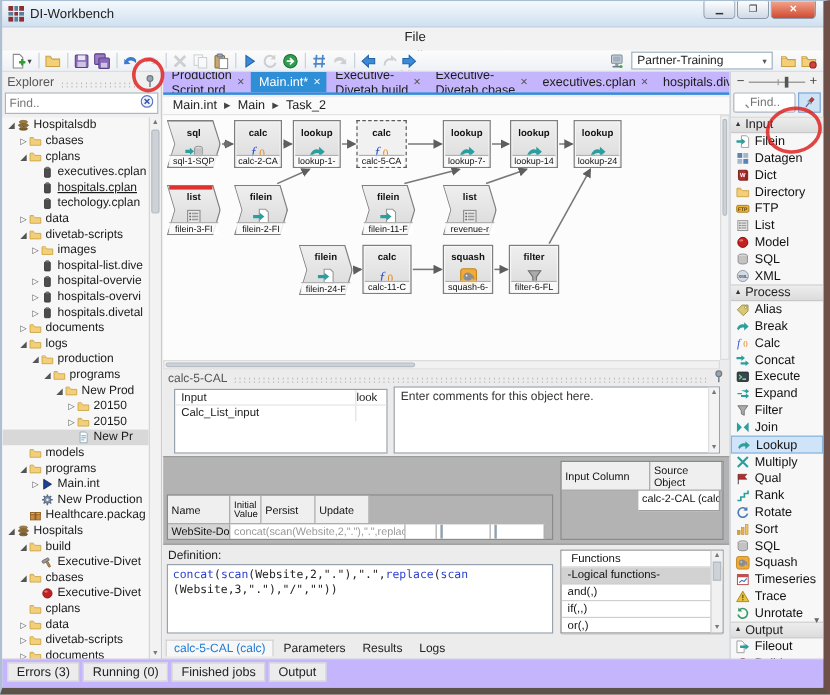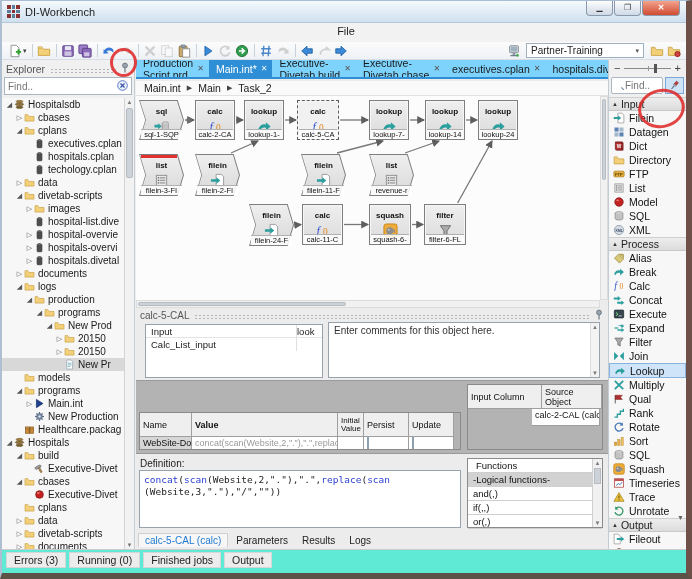--- a/index.html
+++ b/index.html
@@ -67,21 +67,21 @@
   .texp { width:9px; flex:0 0 9px; font-size:7px; color:#555; text-align:center; }
   .ticon { width:12px; flex:0 0 12px; margin-right:2px; }
   .ticon svg { width:11px; height:11px; display:block; }
   .vscroll { position:absolute; top:38px; right:0; width:10px; bottom:0; background:#f2f2f2;
     border-left:1px solid #d5d5d5; font-size:6px; color:#777; text-align:center; }
   .vscroll .thumb { position:absolute; left:1px; right:1px; background:#cdd2d9;
     border:1px solid #b6bcc4; border-radius:2px; }
   .sarr { position:absolute; left:0; right:0; }
 
   
-  #tabbar { position:absolute; left:0; right:0; top:0; height:19px; background:#7dd3fc;
+  #tabbar { position:absolute; left:0; right:0; top:0; height:19px; background:#c4b5fd;
     border-bottom:2px solid #2f8fd6; display:flex; font-size:10.5px; align-items:stretch; overflow:hidden; }
   .tab { display:flex; align-items:center; gap:4px; padding:0 5px 0 7px; color:#1a1a1a; }
   .tab .x { font-size:8px; color:#555; }
   .tab.active { background:#2f8fd6; color:#fff; }
   .tab.active .x { color:#eaf5ff; }
 
   #breadcrumb { position:absolute; left:0; right:0; top:21px; height:15px; background:#fafafa;
     border-bottom:1px solid #e2e2e2; display:flex; align-items:center; font-size:10.5px; color:#222; padding-left:8px; }
   .bc-sep { font-size:7px; color:#444; margin:0 6px; }
 
@@ -175,21 +175,21 @@
   .psec { height:14px; background:linear-gradient(#ededed,#dcdcdc); border-top:1px solid #cncn;
     border-top:1px solid #cfcfcf; border-bottom:1px solid #c8c8c8; display:flex; align-items:center;
     padding-left:3px; gap:3px; color:#222; }
   .psec .tri { font-size:6px; color:#333; }
   .pitem { height:14px; display:flex; align-items:center; gap:4px; padding-left:4px; }
   .pitem.sel { background:#cfe4f8; border:1px solid #86b4de; height:15px; }
   .pitem svg { width:12px; height:12px; flex:0 0 12px; }
   .pal-down { position:absolute; right:2px; bottom:28px; font-size:7px; color:#666; }
 
   
-  .statusbar { position:absolute; left:0; right:0; bottom:0; height:24px; background:#5eead4;
+  .statusbar { position:absolute; left:0; right:0; bottom:0; height:24px; background:#c4b5fd;
     border-top:1px solid #cccccc; display:flex; align-items:flex-start; padding:2px 2px 0 4px; gap:3px;
     font-size:10.5px; color:#222; }
   .sitem { padding:1px 7px; background:#ececec; border:1px solid #d6d6d6; }
 
   
   .anno { position:absolute; border:3px solid rgba(222,35,35,.85); border-radius:50%; z-index:50; }
   #anno-left { left:108px; top:47px; width:27px; height:29px; }
   #anno-right { left:636px; top:88px; width:47px; height:39px; transform:rotate(-12deg); }
 </style>
 </head>
@@ -415,21 +415,21 @@
         </div>
         <div class="trow" style="padding-left: 32px;">
           <span class="ticon">
             <svg viewBox="0 0 16 16" class="">
               <rect x="4.5" y="3.2" width="7" height="11" rx="1" fill="#4d4d4d" stroke="#333"></rect>
               <rect x="6" y="1.4" width="4" height="2.6" rx="0.5" fill="#707070"></rect>
             </svg>
           </span>
           <span>executives.cplan</span>
         </div>
-        <div class="trow" style="padding-left: 32px;">
+        <div class="trow" style="padding-left: 32px; text-decoration: underline;">
           <span class="ticon">
             <svg viewBox="0 0 16 16" class="">
               <rect x="4.5" y="3.2" width="7" height="11" rx="1" fill="#4d4d4d" stroke="#333"></rect>
               <rect x="6" y="1.4" width="4" height="2.6" rx="0.5" fill="#707070"></rect>
             </svg>
           </span>
           <span>hospitals.cplan</span>
         </div>
         <div class="trow" style="padding-left: 32px;">
           <span class="ticon">
@@ -1043,21 +1043,20 @@
         <span class="cscroll">
           <span class="sarr" style="top:1px;">▲</span>
           <span class="sarr" style="bottom:1px;">▼</span>
         </span>
       </div>
 
       <div class="tablesband">
         <div class="gtable" id="props-table" style="left:3px; width:322px;margin-top:28px;">
             <div class="gt-row">
               <span class="gt-cell gt-head" style="width:52px;height:24px;">Name</span>
-              <span class="gt-cell gt-head" style="width:146px;height:24px;font-weight:bold;">Value</span>
               <span class="gt-cell gt-head" style="width:26px;height:24px;font-size:8px;line-height:8px;white-space:normal;">Initial Value</span>
               <span class="gt-cell gt-head" style="width:45px;height:24px;">Persist</span>
               <span class="gt-cell gt-head" style="width:45px;height:24px;">Update</span>
             </div>
             <div class="gt-row">
     <span class="gt-cell gt-name" style="width:52px;height:17px;">WebSite-Do...</span>
     <span class="gt-cell gt-val gt-gray" style="width:146px;height:17px;">concat(scan(Website,2,"."),".",replace(s...</span>
     <span class="gt-cell gt-val" style="width:26px;height:17px;"></span>
     <span class="gt-cell gt-val" style="width:45px;height:17px;"><span class="cbx"></span></span>
     <span class="gt-cell gt-val" style="width:45px;height:17px;"><span class="cbx"></span></span>

